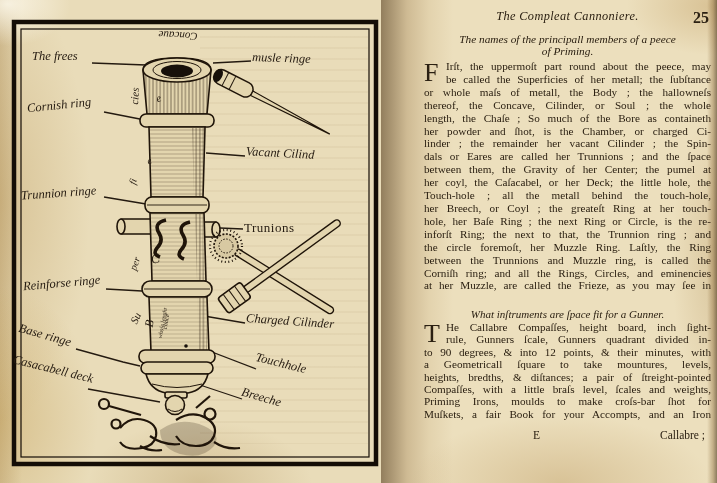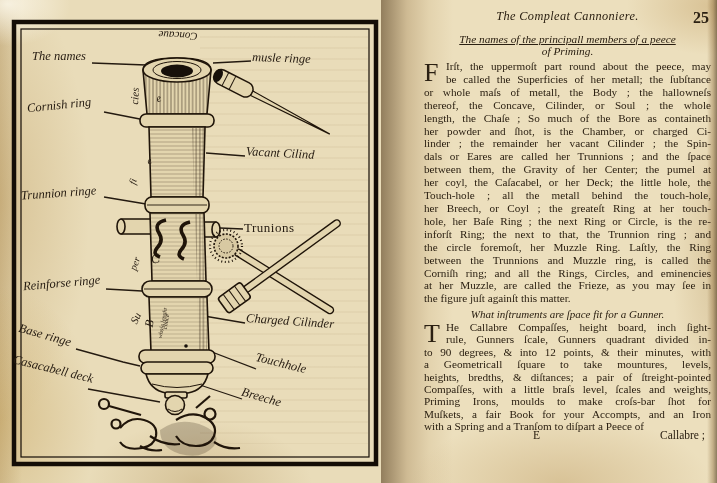--- a/index.html
+++ b/index.html
@@ -166,21 +166,21 @@
         <path d="M120,428 q10,-12 24,-8 q14,4 12,16 q-2,10 -14,12 q-16,3 -22,-6"></path>
         <path d="M140,446 q10,6 22,4"></path>
         <path d="M150,436 q14,10 30,8"></path>
         <circle cx="210" cy="414" r="5.5"></circle>
         <path d="M176,420 q16,-10 30,-2 q12,7 8,18 q-4,10 -18,10 q-14,0 -20,-10"></path>
         <path d="M214,442 q12,8 26,6"></path>
         <path d="M196,408 l14,-12"></path>
       </g>
     </svg>
 
-    <span class="hw" style="left:32px;top:49px;">The names</span>
+    <span class="hw" style="left:32px;top:49px;">The frees</span>
     <span class="hw" style="left:27px;top:98px;transform:rotate(-6deg);">Cornish ring</span>
     <span class="hw" style="left:21px;top:186px;transform:rotate(-4deg);">Trunnion ringe</span>
     <span class="hw" style="left:23px;top:276px;transform:rotate(-5deg);">Reinforse ringe</span>
     <span class="hw" style="left:18px;top:328px;transform:rotate(16deg);">Base ringe</span>
     <span class="hw" style="left:12px;top:362px;transform:rotate(14deg);">Casacabell deck</span>
     <span class="hw" style="left:252px;top:51px;transform:rotate(2deg);">musle ringe</span>
     <span class="hw" style="left:246px;top:146px;transform:rotate(3deg);">Vacant Cilind</span>
     <span class="hw" style="left:244px;top:220px;font-style:normal;font-size:13px;letter-spacing:.5px;">Trunions</span>
     <span class="hw" style="left:246px;top:314px;transform:rotate(4deg);">Charged Cilinder</span>
     <span class="hw" style="left:255px;top:356px;transform:rotate(14deg);">Touchhole</span>
@@ -198,21 +198,21 @@
     <span class="bl" style="left:147px;top:320px;font-size:6px;transform:rotate(-80deg);">whole lenght</span>
     <span class="bl" style="left:158px;top:318px;font-size:6.5px;transform:rotate(-80deg);">chace</span>
   </div>
 
   <div id="right-page">
     <div id="col">
 
       <div class="hdr-row">The Compleat Cannoniere.</div>
       <div class="pagenum">25</div>
 
-      <div class="h1" style="top:33px;text-decoration:underline;">The names of the principall members of a peece</div>
+      <div class="h1" style="top:33px;">The names of the principall members of a peece</div>
       <div class="h1" style="top:45px;">of Priming.</div>
 
       <div class="para" style="top:60px;">
         <div class="indent2">
           <span class="dropcap">F</span>
           <div class="tl">Irſt, the uppermoſt part round about the peece, may</div>
           <div class="tl">be called the Superficies of her metall; the ſubſtance</div>
         </div>
         <div class="tl">or whole maſs of metall, the Body ; the hallowneſs</div>
         <div class="tl">thereof, the Concave, Cilinder, or Soul ; the whole</div>
@@ -223,38 +223,36 @@
         <div class="tl">between them, the Gravity of her Center; the pumel at</div>
         <div class="tl">her coyl, the Caſacabel, or her Deck; the little hole, the</div>
         <div class="tl">Touch-hole ; all the metall behind the touch-hole,</div>
         <div class="tl">her Breech, or Coyl ; the greateſt Ring at her touch-</div>
         <div class="tl">hole, her Baſe Ring ; the next Ring or Circle, is the re-</div>
         <div class="tl">inforſt Ring; the next to that, the Trunnion ring ; and</div>
         <div class="tl">the circle foremoſt, her Muzzle Ring. Laſtly, the Ring</div>
         <div class="tl">between the Trunnions and Muzzle ring, is called the</div>
         <div class="tl">Corniſh ring; and all the Rings, Circles, and eminencies</div>
         <div class="tl">at her Muzzle, are called the Frieze, as you may ſee in</div>
-        <div class="tl last">the figure juſt againſt this matter.</div>
       </div>
 
       <div class="h2" style="top:308px;">What inſtruments are ſpace fit for a Gunner.</div>
 
       <div class="para p2" style="top:321px;">
         <div class="indent2">
           <span class="dropcap">T</span>
           <div class="tl">He Callabre Compaſſes, height board, inch ſight-</div>
           <div class="tl">rule, Gunners ſcale, Gunners quadrant divided in-</div>
         </div>
         <div class="tl">to 90 degrees, &amp; into 12 points, &amp; their minutes, with</div>
         <div class="tl">a Geometricall ſquare to take mountures, levels,</div>
         <div class="tl">heights, bredths, &amp; diſtances; a pair of ſtreight-pointed</div>
         <div class="tl">Compaſſes, with a little braſs level, ſcales and weights,</div>
         <div class="tl">Priming Irons, moulds to make croſs-bar ſhot for</div>
         <div class="tl">Muſkets, a fair Book for your Accompts, and an Iron</div>
-        <div class="tl last">with a Spring and a Tranſom to diſpart a Peece of</div>
       </div>
 
       <div class="sigrow">
         <span class="sig">E</span>
         <span class="catch">Callabre ;</span>
       </div>
     </div>
   </div>
 
   <div id="right-edge"></div>

